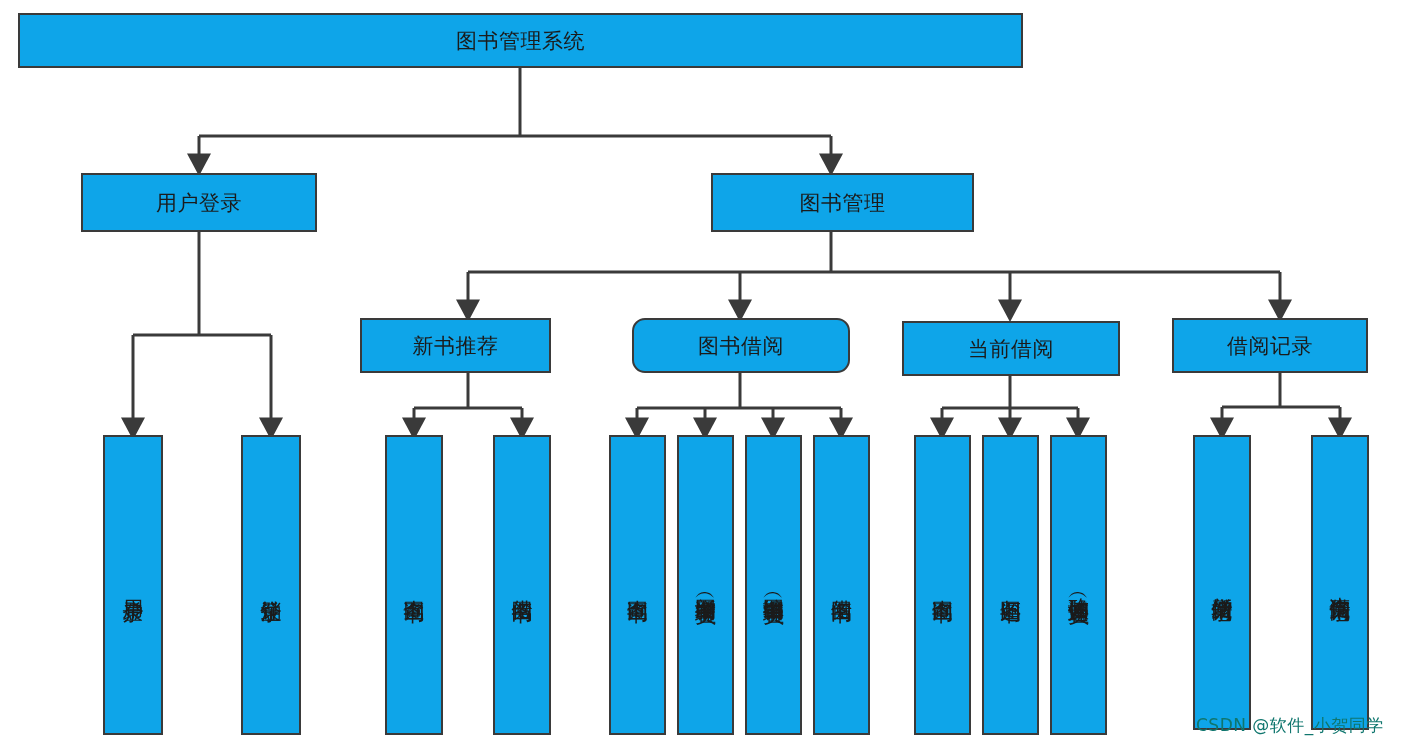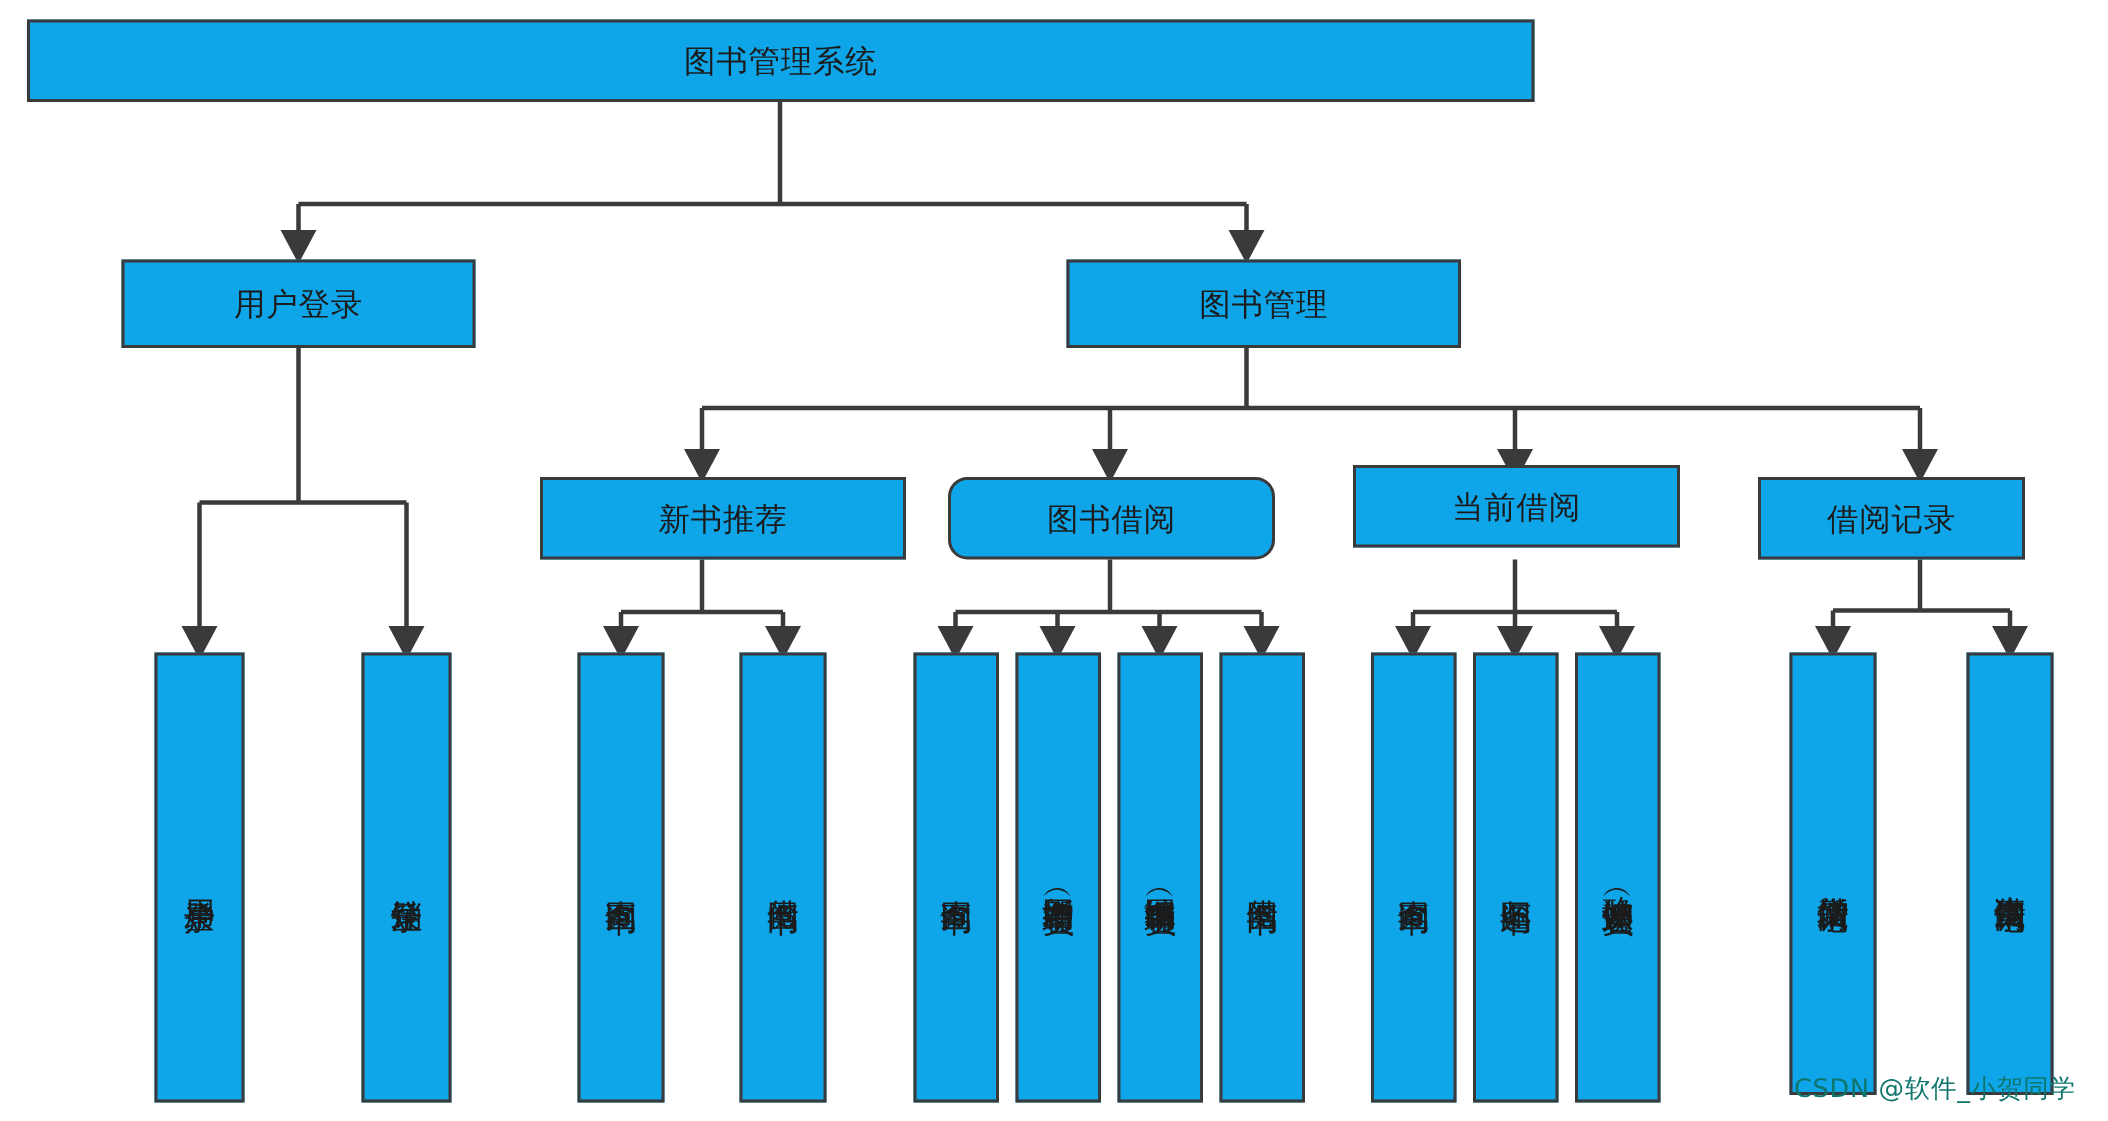--- a/index.html
+++ b/index.html
@@ -125,30 +125,30 @@
     <span class="label">图书管理系统</span>
   </div>
 
   <div class="node horiz" style="left:81px; top:173px; width:236px; height:59px;">
     <span class="label">用户登录</span>
   </div>
   <div class="node horiz" style="left:711px; top:173px; width:263px; height:59px;">
     <span class="label">图书管理</span>
   </div>
 
-  <div class="node horiz" style="left:360px; top:318px; width:244px; height:55px;">
+  <div class="node horiz" style="left:360px; top:318px; width:191px; height:55px;">
     <span class="label">新书推荐</span>
   </div>
   <div class="node horiz" style="left:632px; top:318px; width:218px; height:55px;border-radius:13px;">
     <span class="label">图书借阅</span>
   </div>
-  <div class="node horiz" style="left:902px; top:310px; width:218px; height:55px;">
+  <div class="node horiz" style="left:902px; top:321px; width:218px; height:55px;">
     <span class="label">当前借阅</span>
   </div>
-  <div class="node horiz" style="left:1172px; top:318px; width:178px; height:55px;">
+  <div class="node horiz" style="left:1172px; top:318px; width:196px; height:55px;">
     <span class="label">借阅记录</span>
   </div>
 
   <div class="node vert" style="left:103px; top:435px; width:60px; height:300px;">
     <span class="label">用户登录</span>
   </div>
   <div class="node vert" style="left:241px; top:435px; width:60px; height:300px;">
     <span class="label">注销登录</span>
   </div>
 

